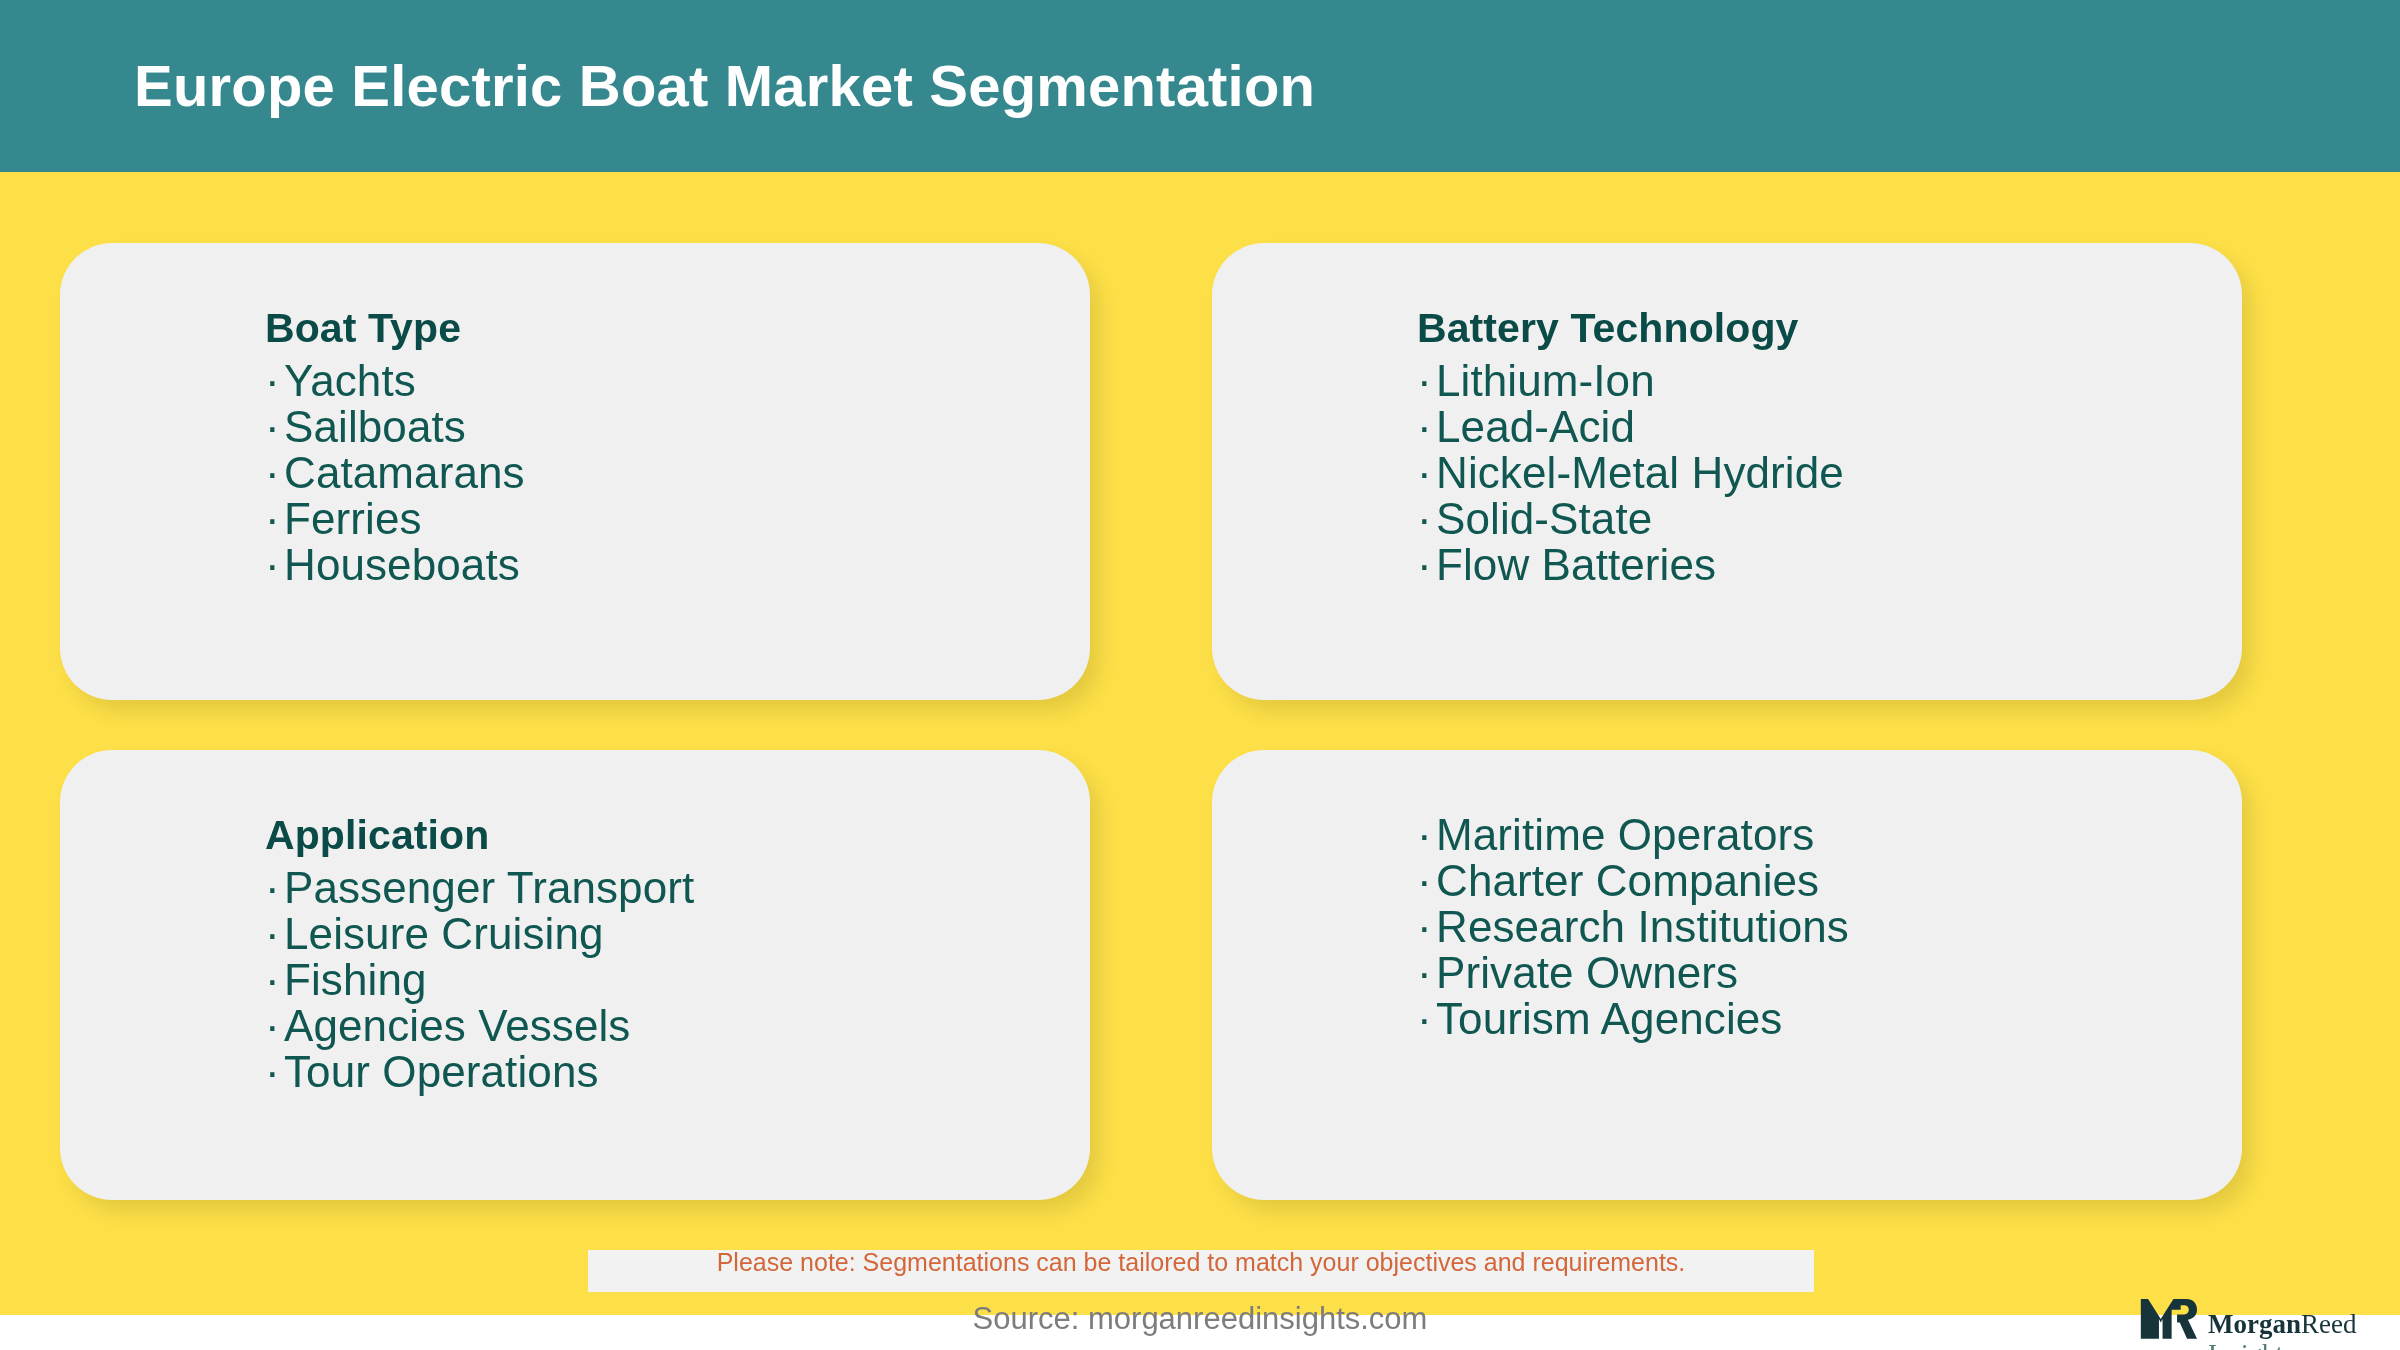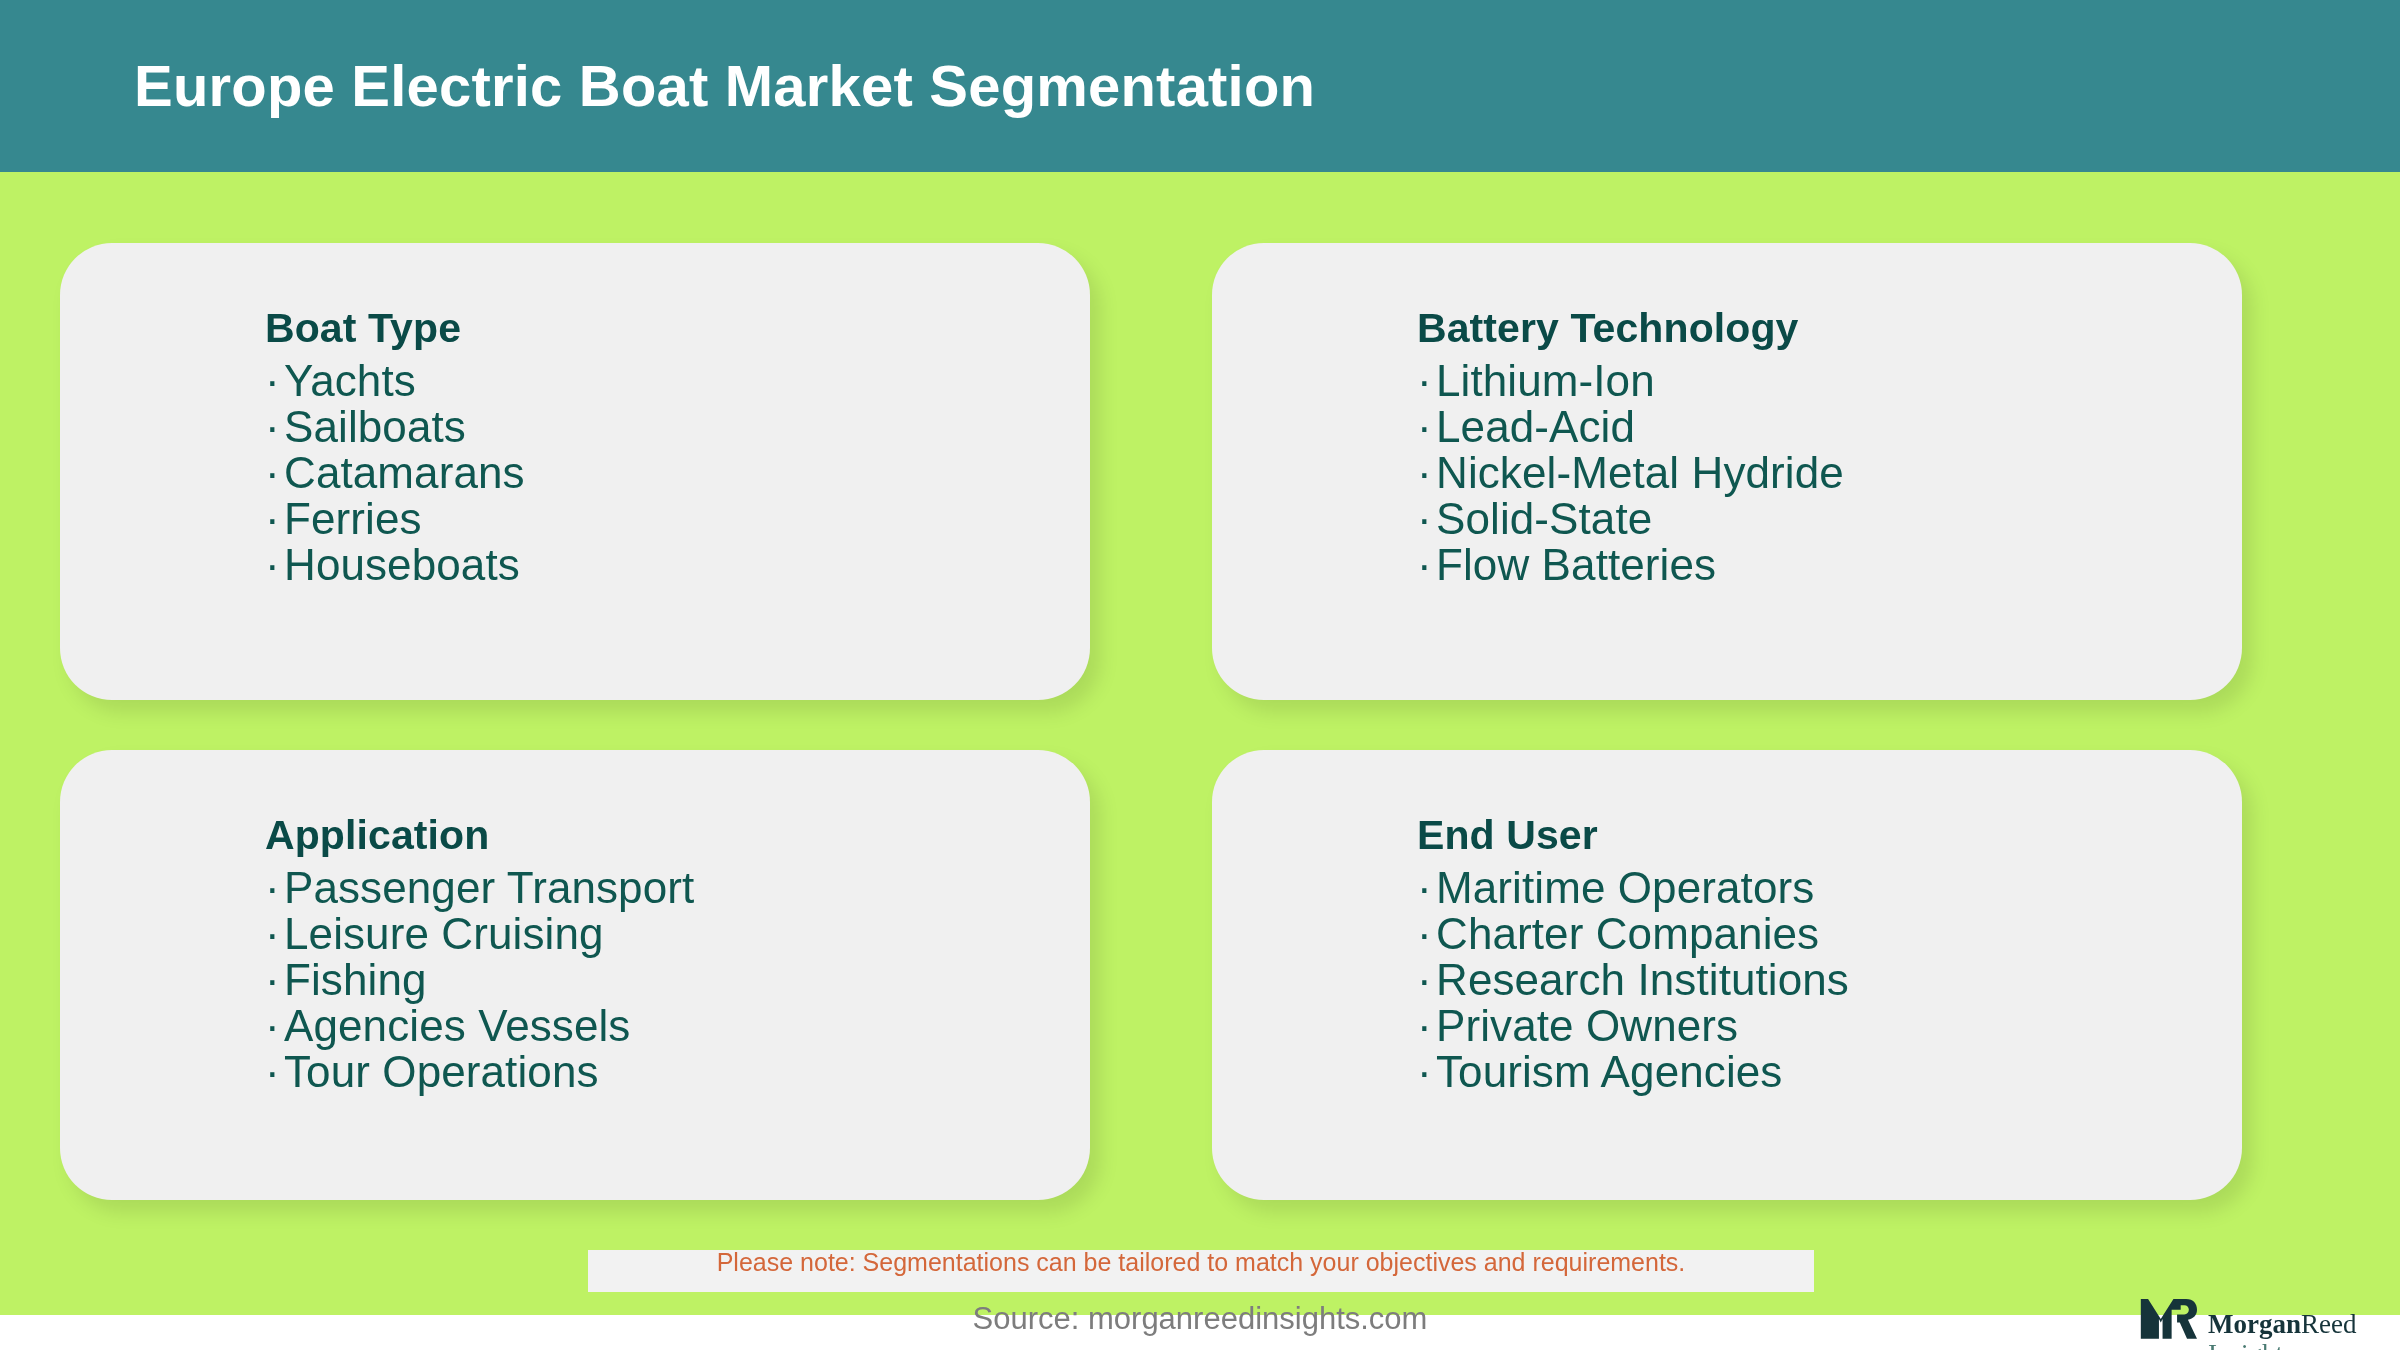--- a/index.html
+++ b/index.html
@@ -9,21 +9,21 @@
     height:1350px;
     background:#ffffff;
     font-family:"Liberation Sans", sans-serif;
     overflow:hidden;
   }
 
   .slide {
     position:relative;
     width:2400px;
     height:1315px;
-    background:#bef264;
+    background:#fde047;
   }
 
   
   .header {
     position:absolute;
     left:0; top:0;
     width:2400px;
     height:172px;
     background:#36888f;
     display:flex;
@@ -180,21 +180,20 @@
       <ul class="card-list">
         <li><span class="bullet">·</span><span>Passenger Transport</span></li>
         <li><span class="bullet">·</span><span>Leisure Cruising</span></li>
         <li><span class="bullet">·</span><span>Fishing</span></li>
         <li><span class="bullet">·</span><span>Agencies Vessels</span></li>
         <li><span class="bullet">·</span><span>Tour Operations</span></li>
       </ul>
     </div>
 
     <div class="card right">
-      <div class="card-title">End User</div>
       <ul class="card-list">
         <li><span class="bullet">·</span><span>Maritime Operators</span></li>
         <li><span class="bullet">·</span><span>Charter Companies</span></li>
         <li><span class="bullet">·</span><span>Research Institutions</span></li>
         <li><span class="bullet">·</span><span>Private Owners</span></li>
         <li><span class="bullet">·</span><span>Tourism Agencies</span></li>
       </ul>
     </div>
 
   </div>

